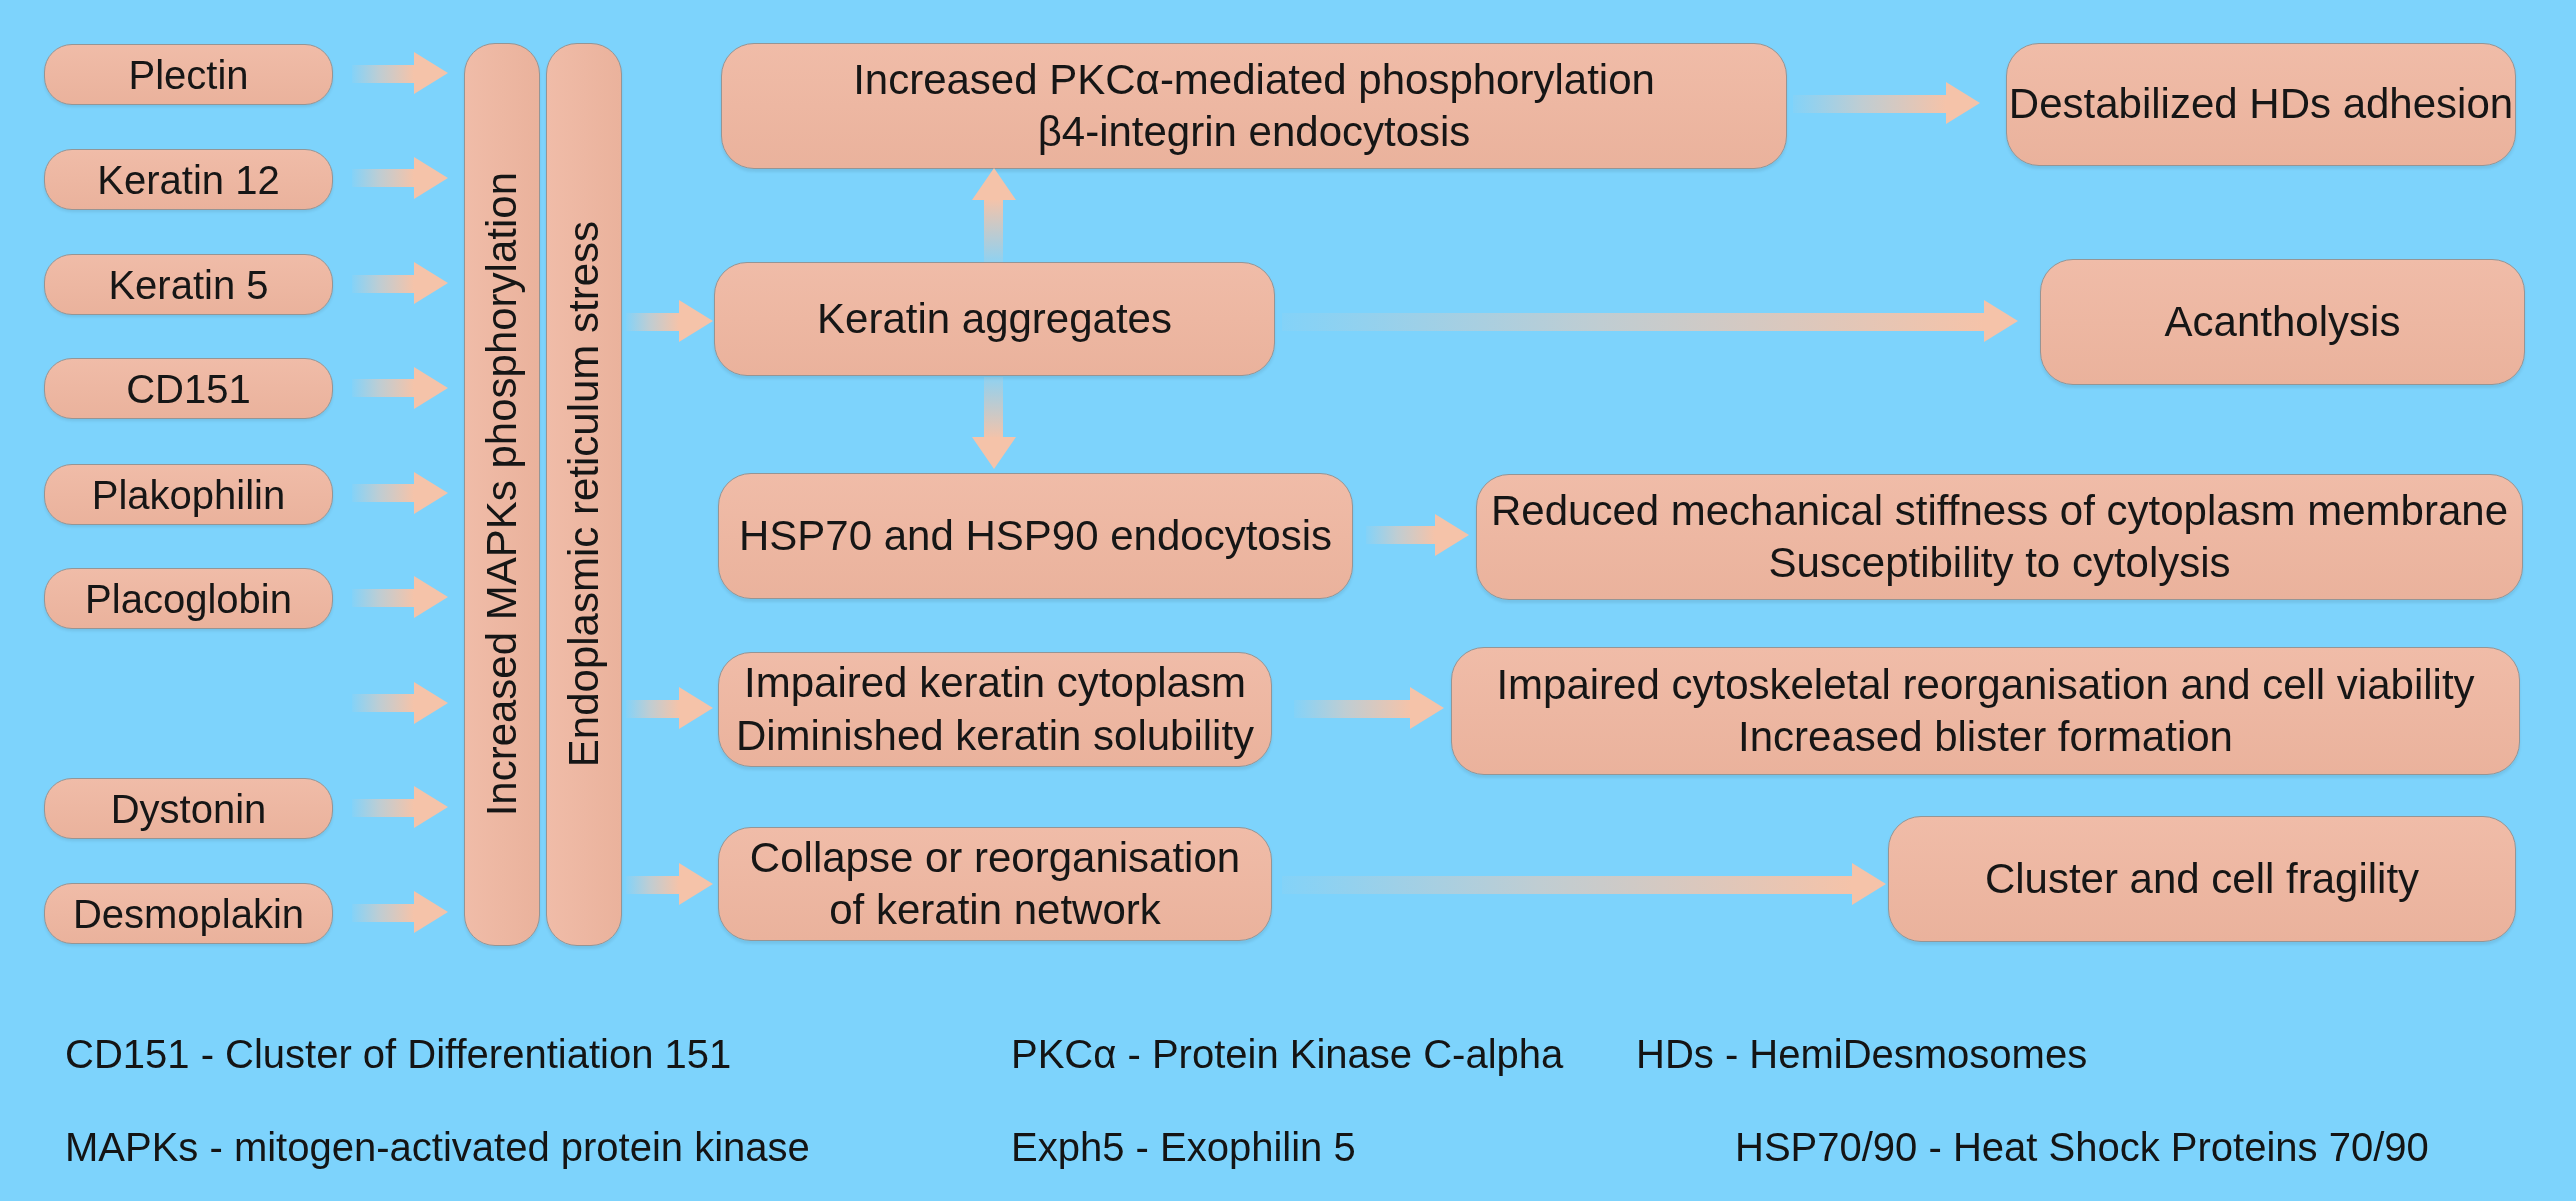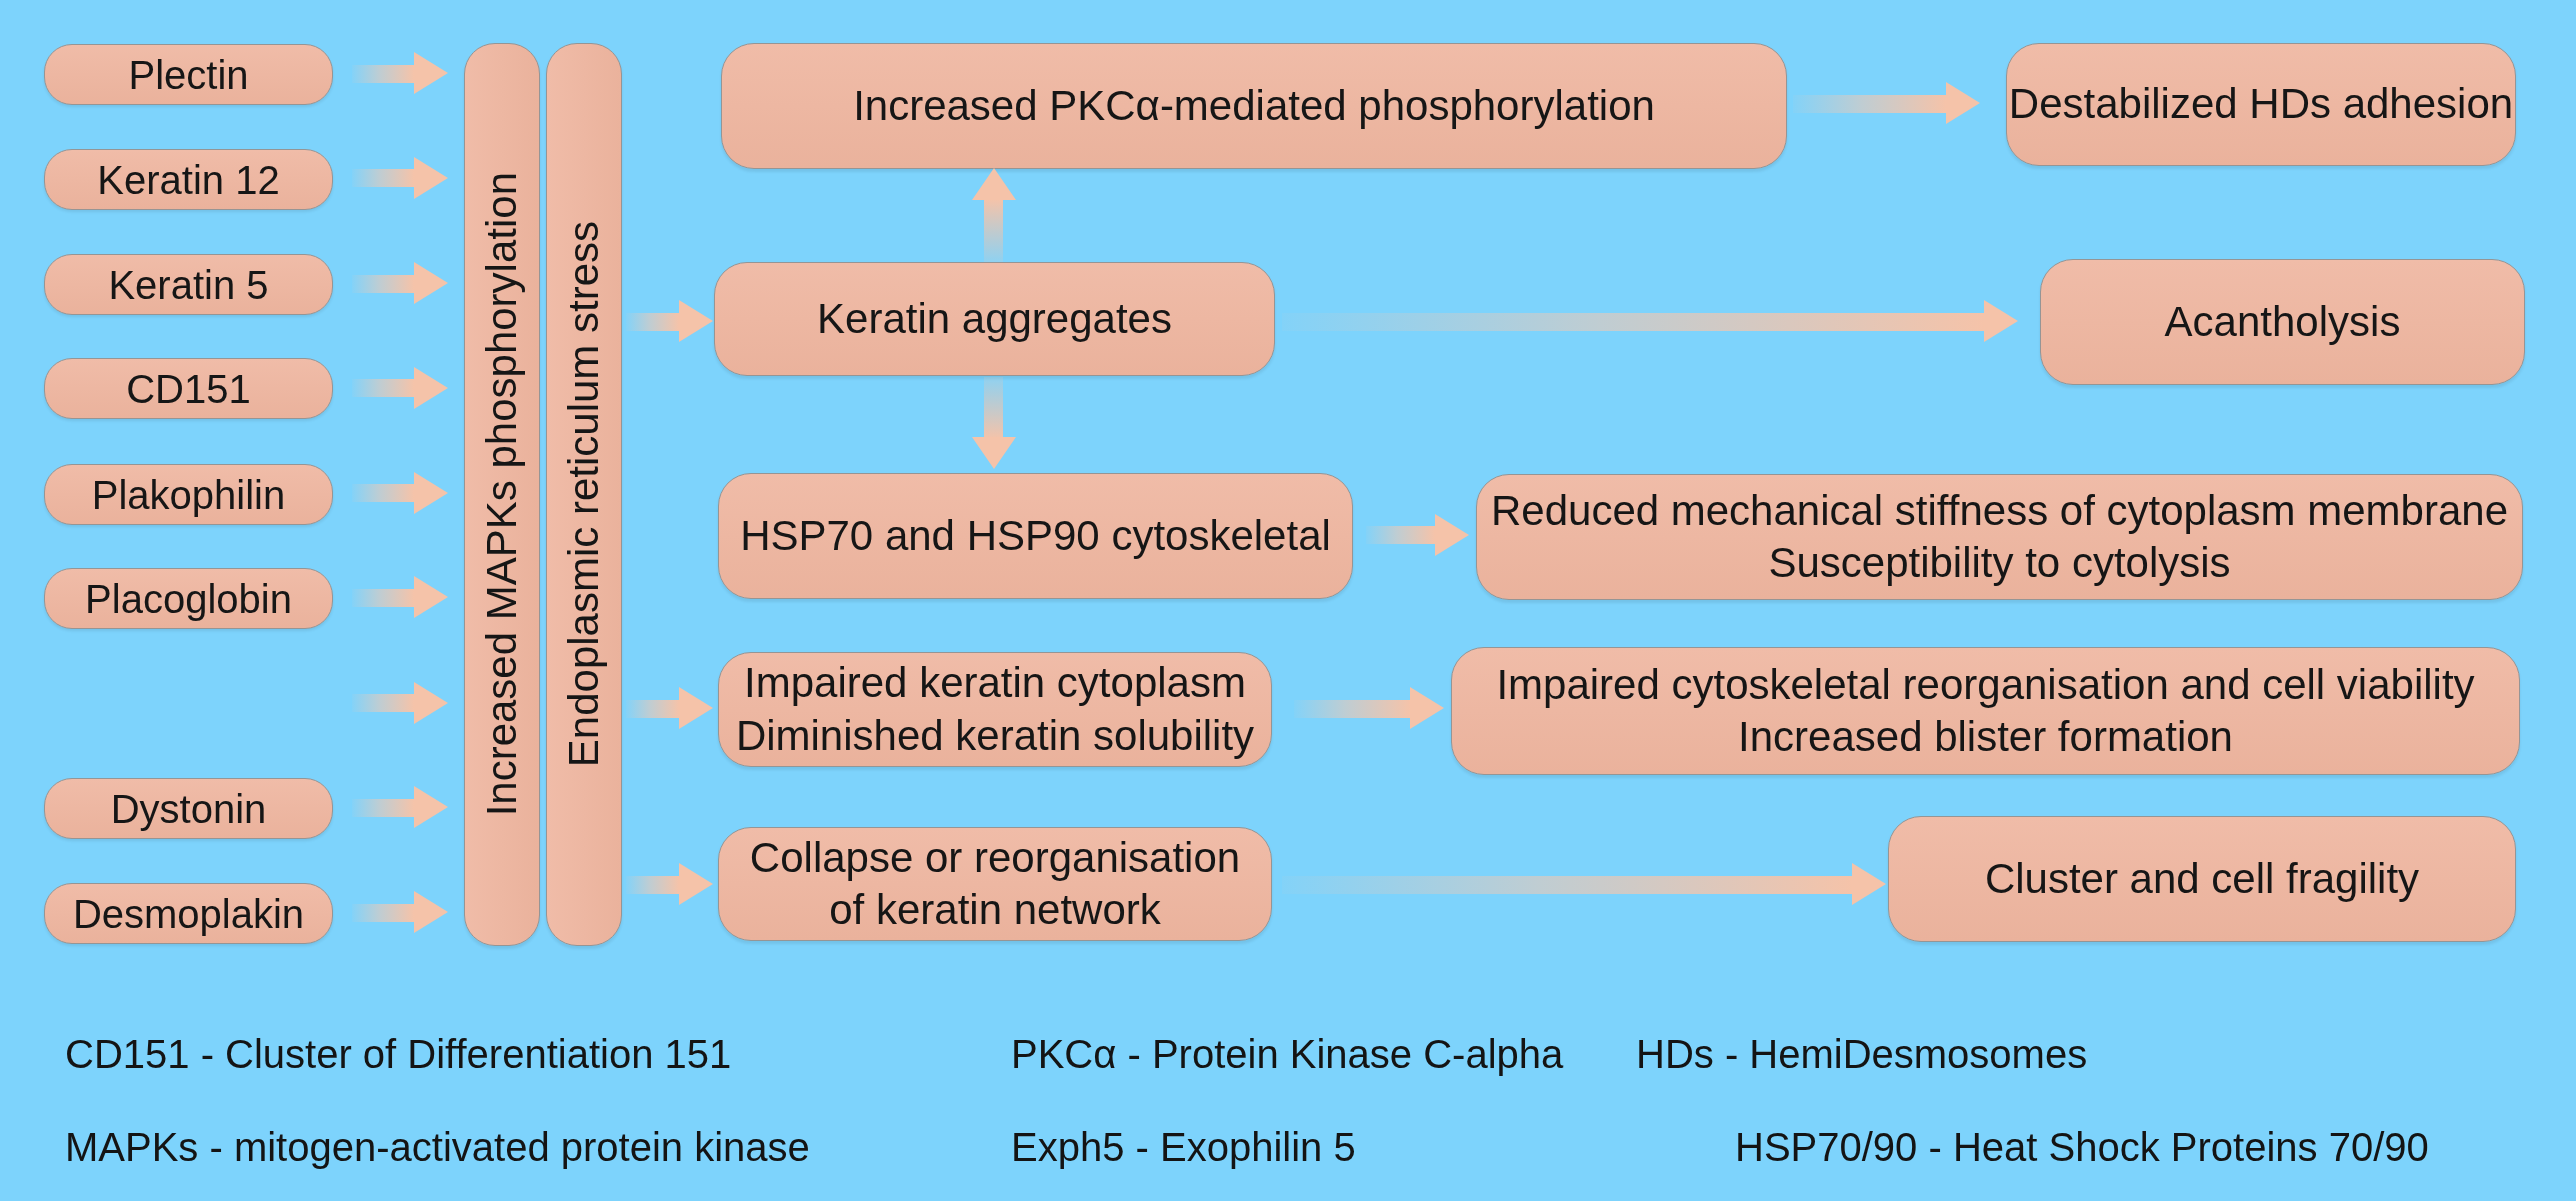--- a/index.html
+++ b/index.html
@@ -116,26 +116,27 @@
 
   <div class="shaft-r" style="left:626px;top:313px;width:53px;"></div>
     <div class="head-r" style="left:679px;top:300px;"></div>
   <div class="shaft-r" style="left:626px;top:700px;width:53px;"></div>
     <div class="head-r" style="left:679px;top:687px;"></div>
   <div class="shaft-r" style="left:626px;top:876px;width:53px;"></div>
     <div class="head-r" style="left:679px;top:863px;"></div>
 
   <div class="node mid" style="left:721px;top:43px;width:1064px;height:124px;">
     <span>Increased PKCα-mediated phosphorylation</span>
+    <span>β4-integrin endocytosis</span>
   </div>
   <div class="node mid" style="left:714px;top:262px;width:559px;height:112px;">
     <span>Keratin aggregates</span>
   </div>
   <div class="node mid" style="left:718px;top:473px;width:633px;height:124px;">
-    <span>HSP70 and HSP90 cytoskeletal</span>
+    <span>HSP70 and HSP90 endocytosis</span>
   </div>
   <div class="node mid" style="left:718px;top:652px;width:552px;height:113px;">
     <span>Impaired keratin cytoplasm</span>
     <span>Diminished keratin solubility</span>
   </div>
   <div class="node mid" style="left:718px;top:827px;width:552px;height:112px;">
     <span>Collapse or reorganisation</span>
     <span>of keratin network</span>
   </div>
 

